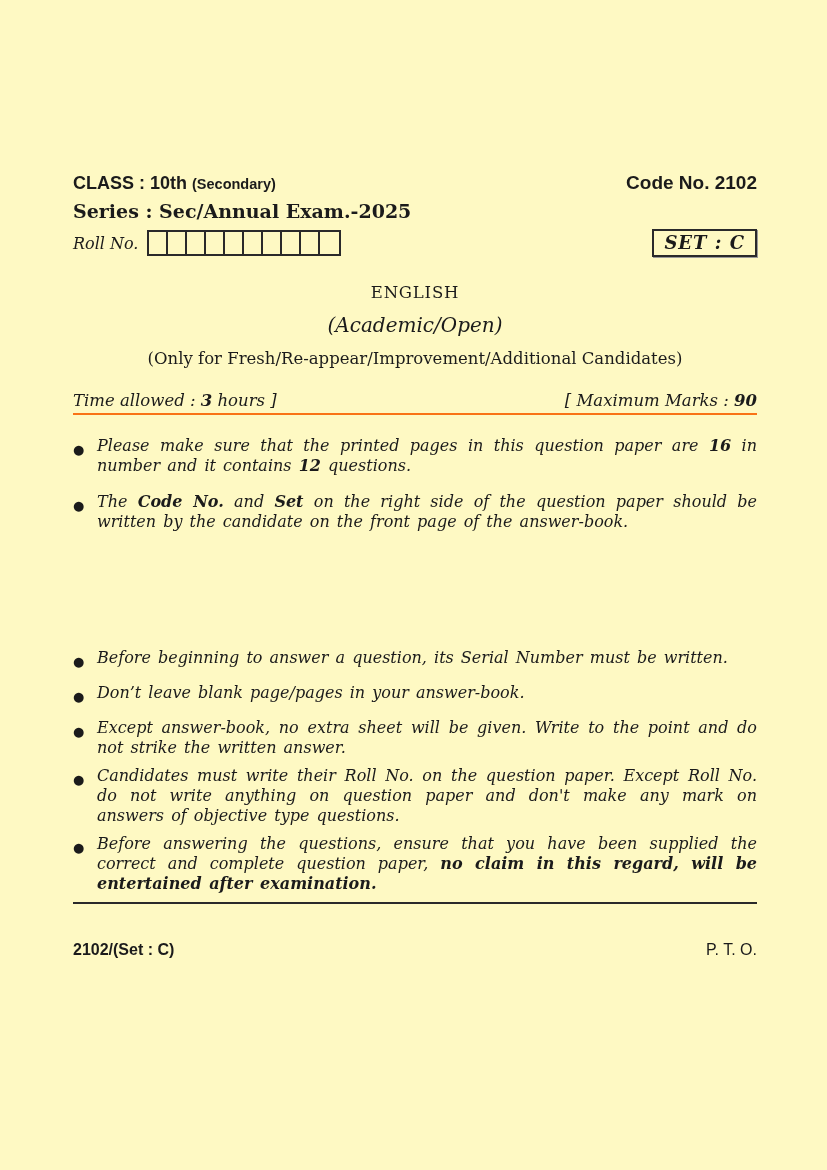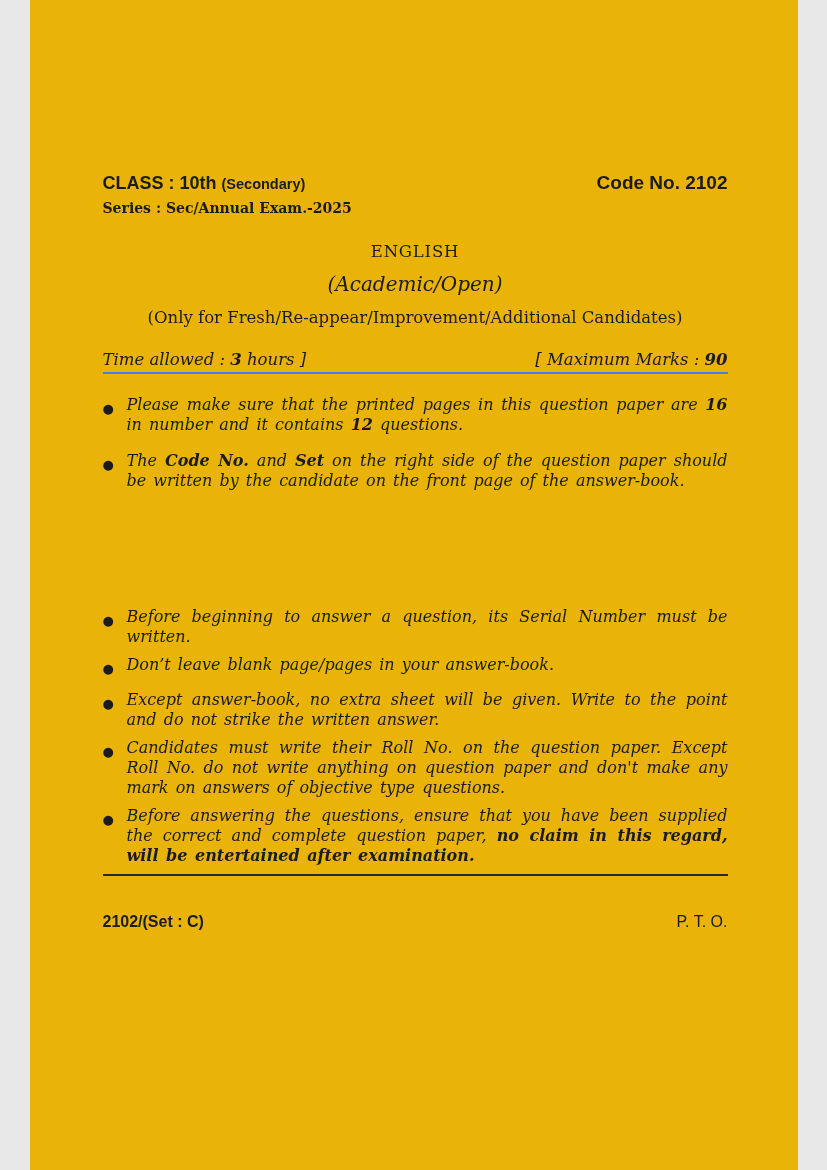--- a/index.html
+++ b/index.html
@@ -1,22 +1,22 @@
 <!DOCTYPE html>
 <html><head>
 <meta charset="utf-8">
 <style>
   * { margin: 0; padding: 0; box-sizing: border-box; }
   html, body { background: #e8e8e8; }
   .page {
     position: relative;
-    width: 768px;
+    width: 827px;
     height: 1170px;
     margin: 0 auto;
-    background: #eab308;
+    background: #fef9c3;
     color: #1b1b1b;
     font-family: "DejaVu Serif", serif;
     overflow: hidden;
   }
   .content {
     padding: 172px 70px 0 73px;
   }
 
   
   .header-row {
@@ -35,21 +35,21 @@
   }
   .code-no {
     font-family: "Liberation Sans", sans-serif;
     font-weight: bold;
     font-size: 19px;
     text-align: center;
   }
   .series-line {
     margin-top: 6px;
     font-weight: bold;
-    font-size: 14px;
+    font-size: 19px;
   }
   .roll-row {
     margin-top: 7px;
     display: flex;
     justify-content: space-between;
     align-items: center;
   }
   .roll-left { display: flex; align-items: center; }
   .roll-label {
     font-style: italic;
@@ -93,21 +93,21 @@
     font-size: 16.5px;
   }
 
   
   .time-row {
     margin-top: 23px;
     display: flex;
     justify-content: space-between;
     font-style: italic;
     font-size: 16.5px;
-    border-bottom: 2px solid #3b82f6;
+    border-bottom: 2px solid #f97316;
     padding-bottom: 3px;
   }
   .time-row b { font-weight: bold; }
 
   
   .instructions { margin-top: 21px; }
   .instr {
     display: flex;
     font-style: italic;
     font-size: 16px;
@@ -156,20 +156,38 @@
     <div class="header-row">
       <div class="class-line">
         <span>CLASS : 10th</span>
         <span class="class-sub">(Secondary)</span>
       </div>
       <div class="code-no">Code No. 2102</div>
     </div>
 
     <div class="series-line">Series : Sec/Annual Exam.-2025</div>
 
+    <div class="roll-row">
+      <div class="roll-left">
+        <span class="roll-label">Roll No.</span>
+        <div class="roll-boxes" id="rollBoxes">
+            <span class="roll-cell"></span>
+            <span class="roll-cell"></span>
+            <span class="roll-cell"></span>
+            <span class="roll-cell"></span>
+            <span class="roll-cell"></span>
+            <span class="roll-cell"></span>
+            <span class="roll-cell"></span>
+            <span class="roll-cell"></span>
+            <span class="roll-cell"></span>
+            <span class="roll-cell"></span>
+          </div>
+      </div>
+      <div class="set-box">SET : C</div>
+    </div>
 
     <div class="title-block">
       <div class="subject">ENGLISH</div>
       <div class="stream">(Academic/Open)</div>
       <div class="eligibility">(Only for Fresh/Re-appear/Improvement/Additional Candidates)</div>
     </div>
 
     <div class="time-row">
       <div><span>Time allowed : </span><b>3</b><span> hours ]</span></div>
       <div><span>[ Maximum Marks : </span><b>90</b></div>

